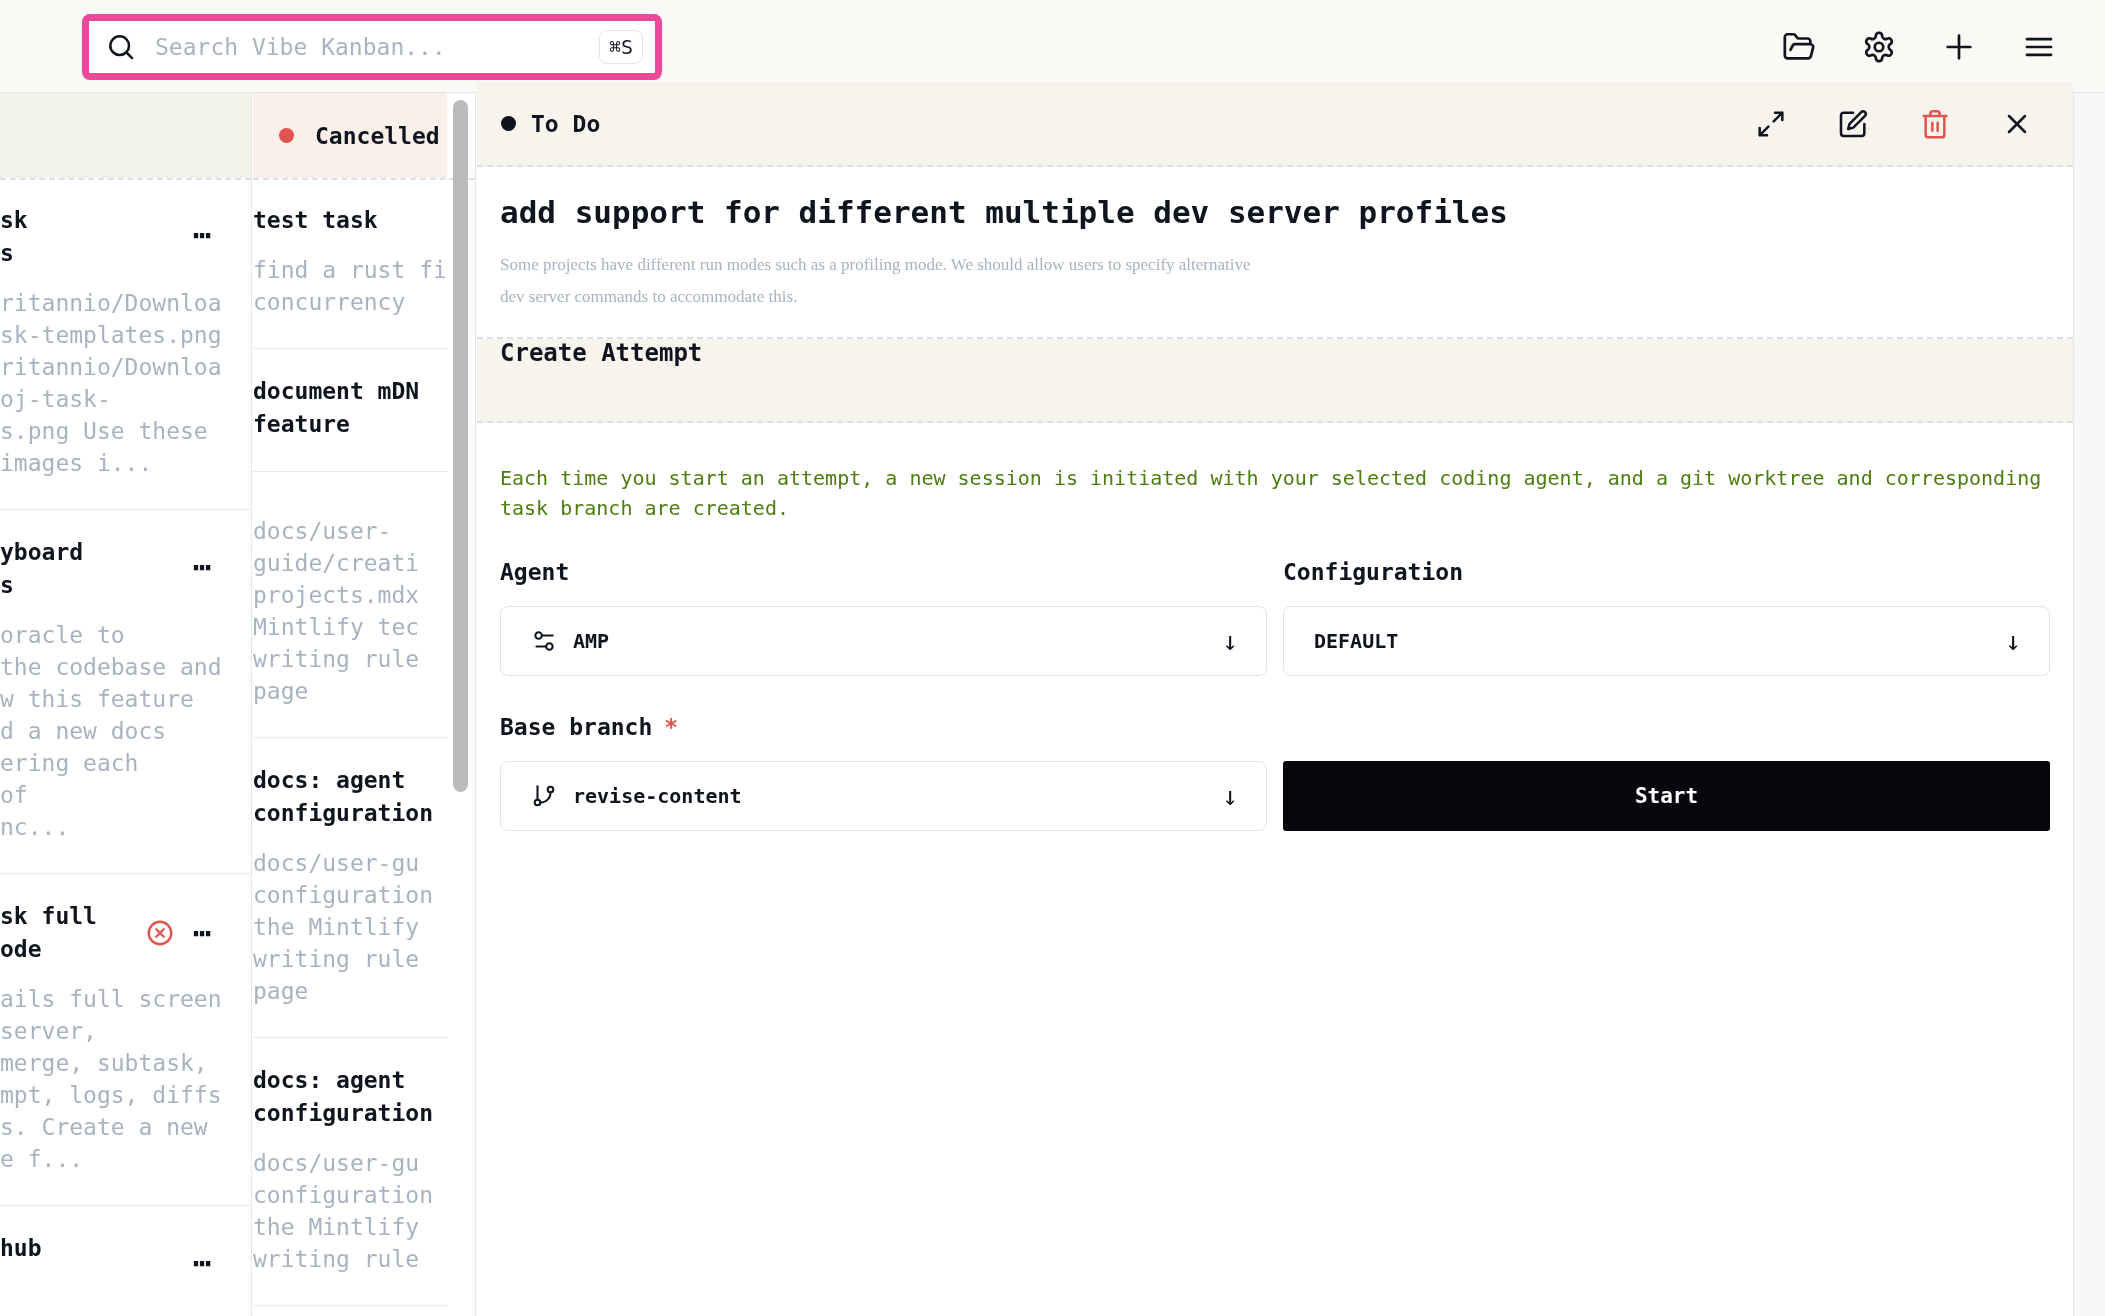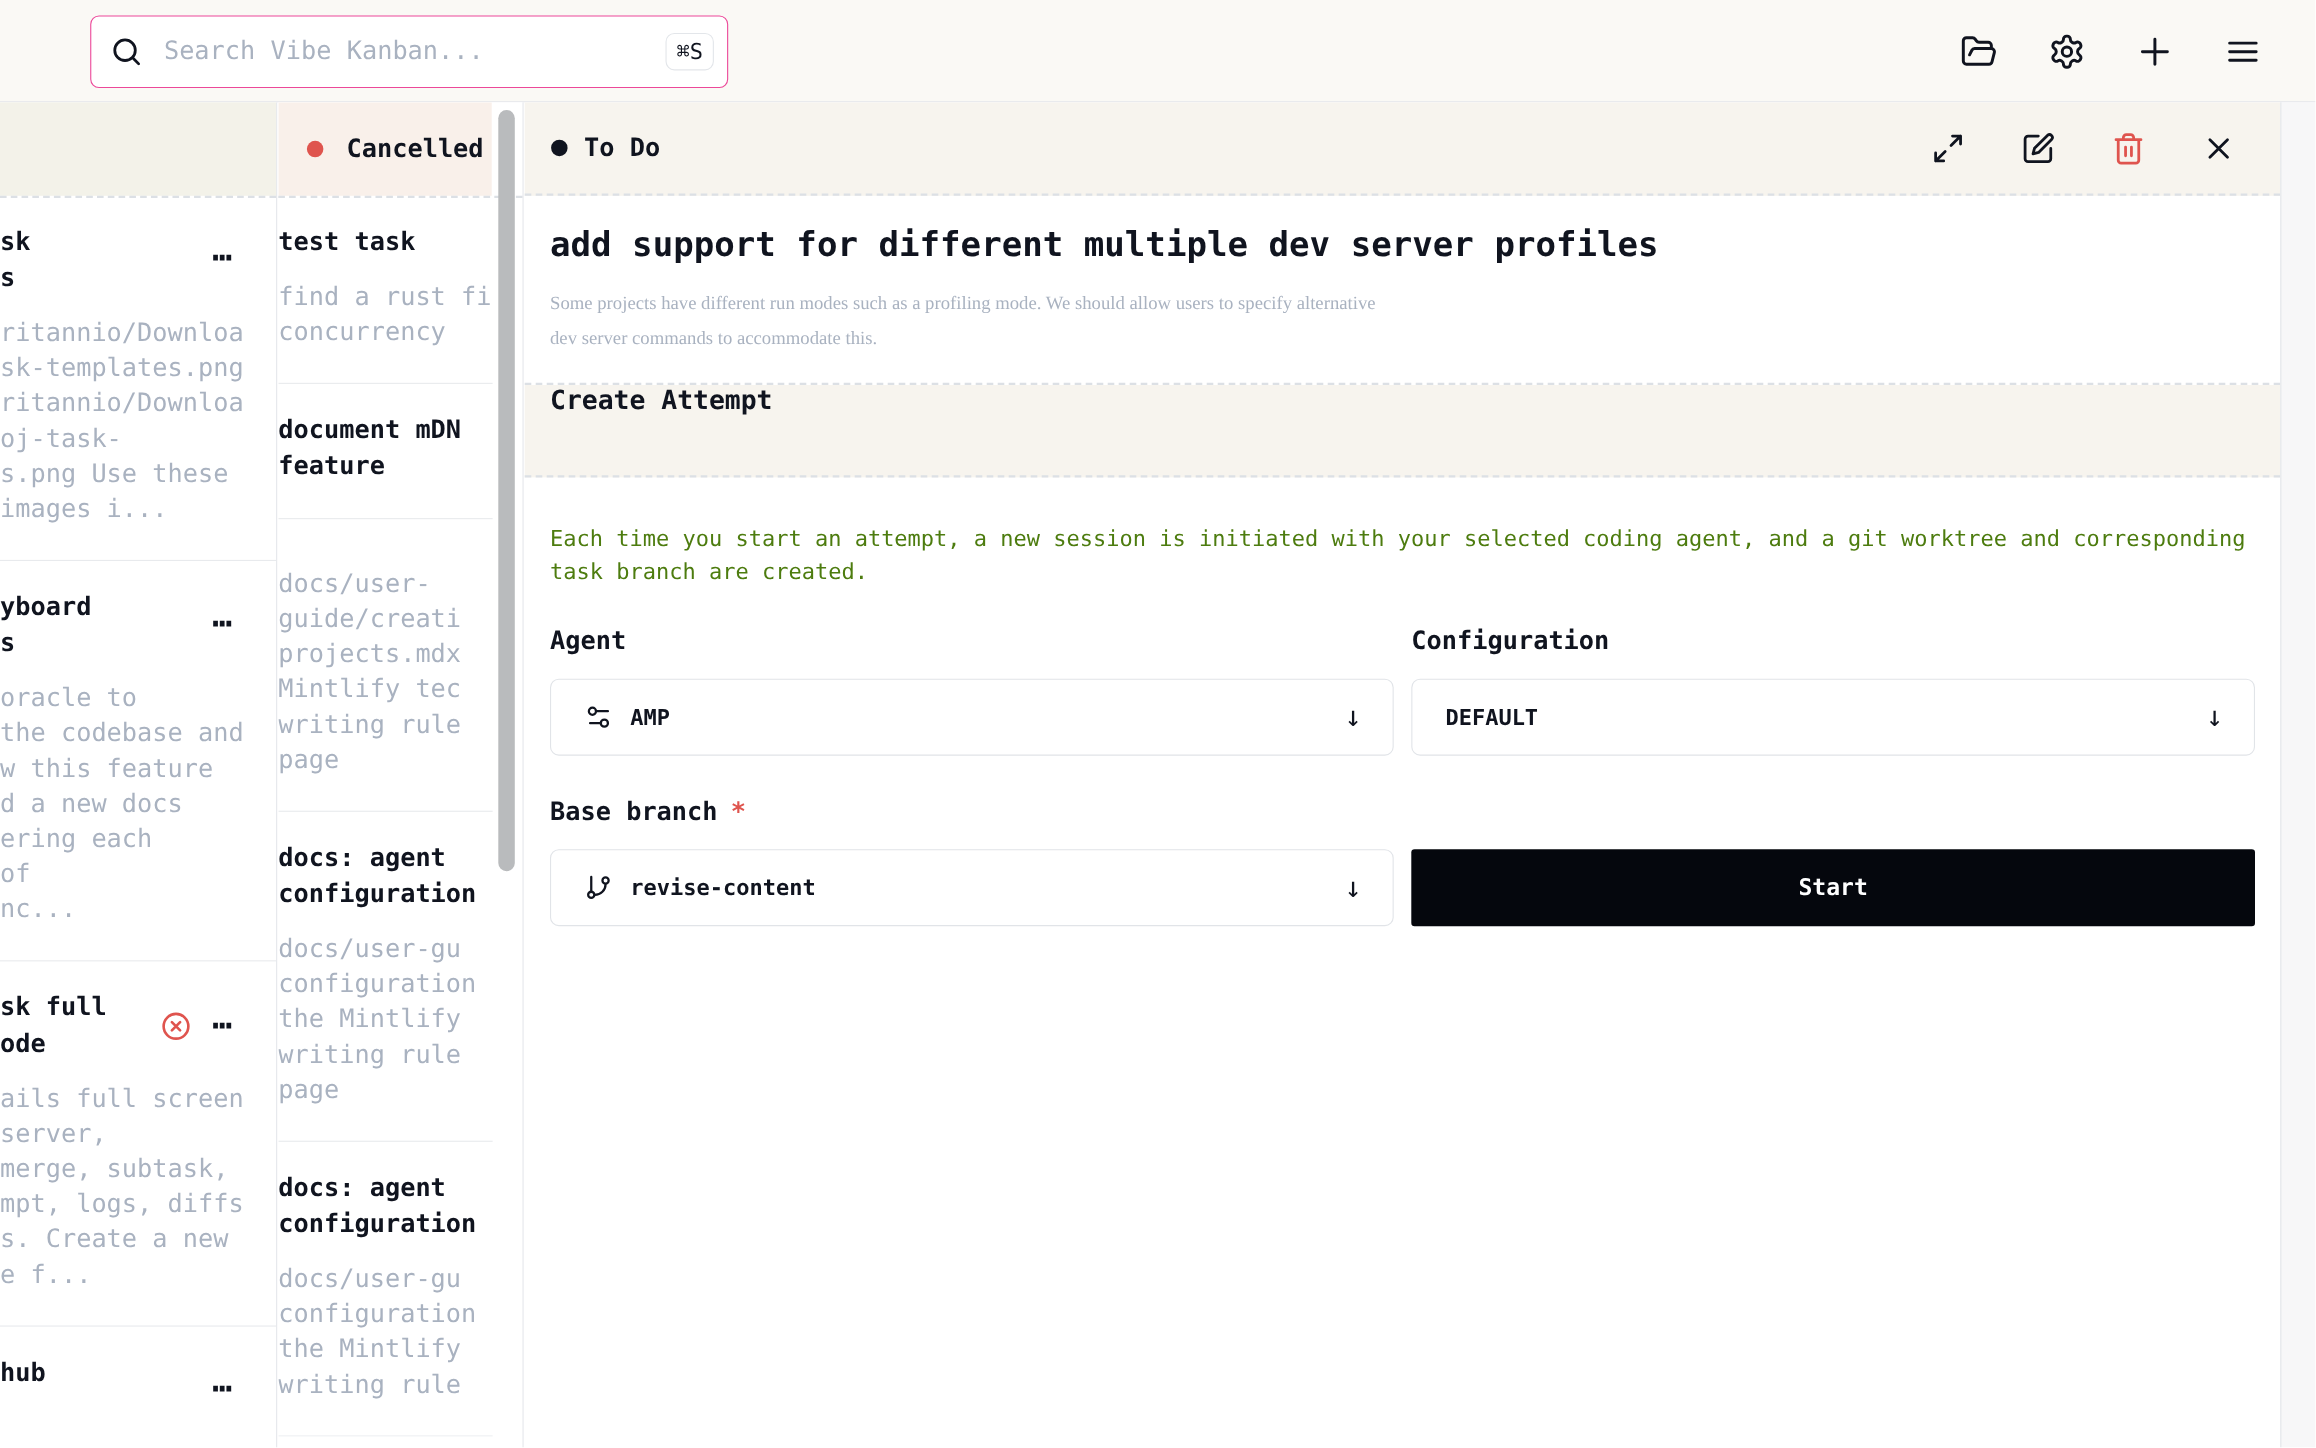--- a/index.html
+++ b/index.html
@@ -9,21 +9,21 @@
     background:#ffffff; font-family:"DejaVu Sans Mono", monospace; color:#10141F;
   }
   svg { display:block; }
   .stroke { fill:none; stroke:#10141F; stroke-width:1.9; stroke-linecap:round; stroke-linejoin:round; }
   .stroke.red { stroke:#DF544E; }
 
   
   .topbar { position:absolute; left:0; top:0; width:2105px; height:93px;
     background:#FAF9F5; border-bottom:1px solid #E5E7EB; }
   .search-box { position:absolute; left:82px; top:14px; width:580px; height:66px;
-    background:#fff; border:1px solid #ec4899; border-radius:8px;
+    background:#fff; border:7px solid #ec4899; border-radius:8px;
     display:flex; align-items:center; padding:0 12px 0 16px; }
   .search-box input { flex:1; border:none; outline:none; background:transparent;
     font-family:inherit; font-size:23px; color:#10141F; margin-left:16px; min-width:0; }
   .search-box input::placeholder { color:#A9B2C0; }
   .kbd { border:1px solid #E3E6EA; border-radius:8px; padding:4px 9px;
     font-size:20px; color:#10141F; background:#fff; white-space:nowrap; }
   .topbar-icons { position:absolute; right:49px; top:0; height:93px;
     display:flex; align-items:center; gap:46px; }
   .icon-btn { background:none; border:none; padding:0; cursor:pointer; }
 
@@ -46,21 +46,21 @@
   .card-title { font-weight:bold; font-size:23px; line-height:33px; color:#10141F; }
   .card-title div, .card-desc div { white-space:nowrap; overflow:hidden; }
   .card-desc { margin-top:17px; font-size:23px; line-height:32px; color:#A9B2C0; }
   .card-actions { position:absolute; top:44px; right:40px;
     display:flex; align-items:center; gap:18px; }
   .dots { font-size:30px; font-weight:bold; color:#10141F; line-height:26px; cursor:pointer; }
   .col-scrollbar { position:absolute; right:7px; top:7px; width:15px; height:692px;
     background:#B9BBBD; border-radius:8px; }
 
   
-  .detail { position:absolute; left:477px; top:93px; bottom:0; width:1596px; background:#fff; }
+  .detail { position:absolute; left:477px; top:82px; bottom:0; width:1596px; background:#fff; }
   .detail-header { height:85px; background:#F7F4EE; border-bottom:2px dashed #DCE0E5;
     display:flex; align-items:center; padding:0 40px 0 24px; }
   .detail-header .status-label { font-weight:bold; font-size:23px; margin-left:15px; }
   .header-actions { margin-left:auto; display:flex; align-items:center; gap:50px; }
 
   .title-block { padding:26px 23px 24px; border-bottom:2px dashed #DCE0E5; }
   .task-title { font-size:31px; font-weight:bold; line-height:38px; color:#10141F; }
   .task-desc { margin-top:18px; font-size:17px; line-height:32px; color:#A9B2C0;font-family:Liberation Serif, serif; }
 
   .section-band { height:84px; background:#F7F4EE; border-bottom:2px dashed #DCE0E5;

